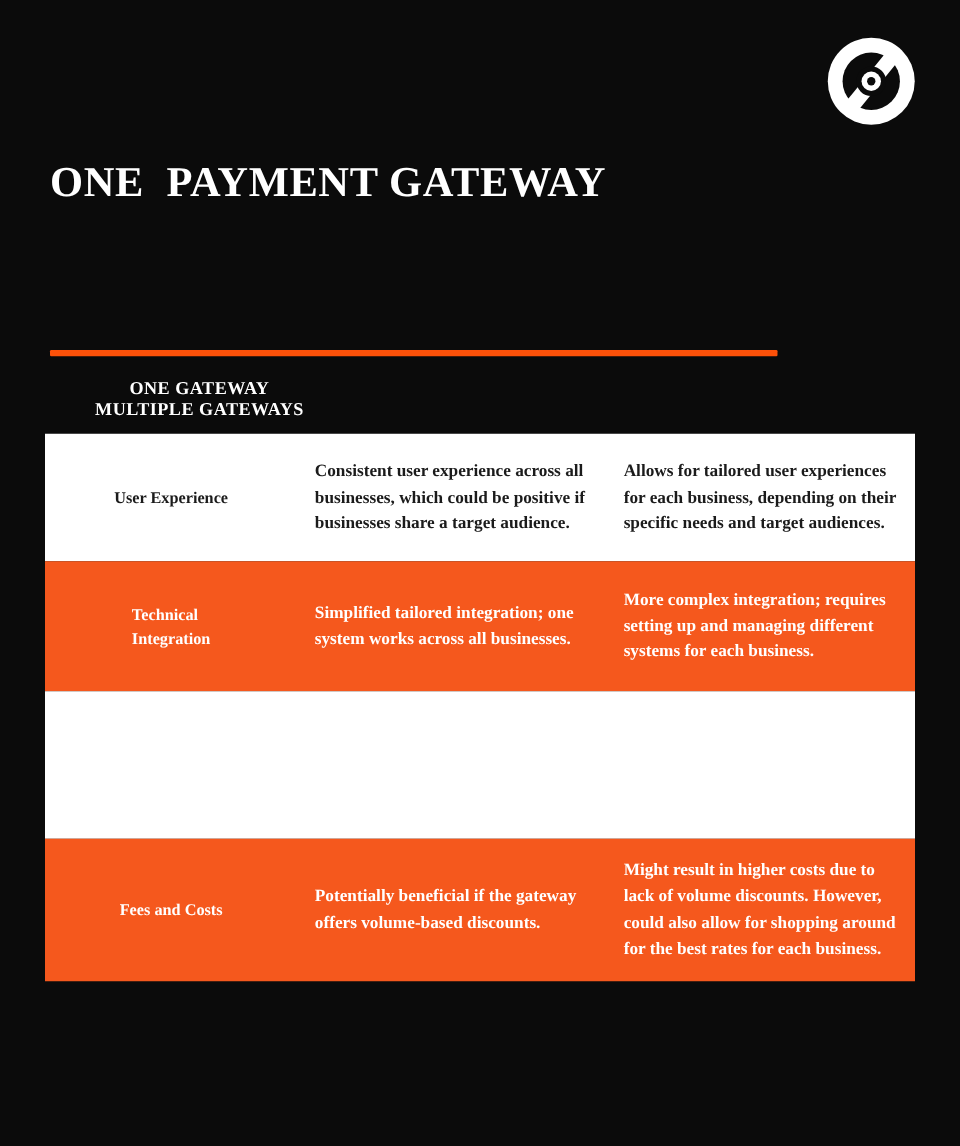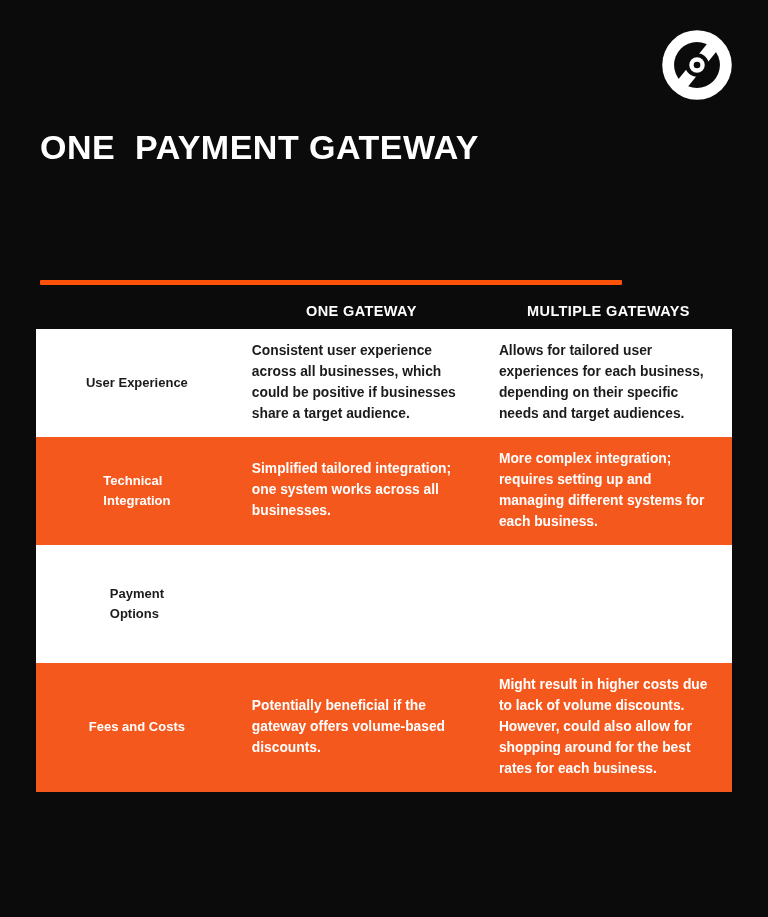--- a/index.html
+++ b/index.html
@@ -8,20 +8,21 @@
     background: #0b0b0b;
     font-family: "Liberation Sans", sans-serif;
   }
   .page {
     position: relative;
     width: 768px;
     height: 917px;
     background: #0b0b0b;
     overflow: hidden;
     box-sizing: border-box;
+    font-family: Liberation Serif, serif;
   }
   
   .header {
     display: flex;
     justify-content: space-between;
     align-items: flex-start;
     padding: 27px 34px 0 40px;
   }
   .title {
     color: #ffffff;
@@ -41,20 +42,21 @@
     margin: 13px 0 0 40px;
     width: 582px;
     height: 5px;
     background: #fc5109;
     border-radius: 1px;
   }
   
   .col-headers {
     display: flex;
     margin: 18px 36px 0 36px;
+    flex-direction: column;
   }
   .col-headers .spacer { width: 29%; }
   .col-headers .col-h {
     width: 35.5%;
     text-align: center;
     color: #ffffff;
     font-weight: bold;
     font-size: 14.5px;
     letter-spacing: 0.4px;
   }
@@ -134,22 +136,20 @@
     </div>
 
     <div class="row">
       <div class="cell label">Technical
 Integration</div>
       <div class="cell body">Simplified tailored integration; one system works across all businesses.</div>
       <div class="cell body">More complex integration; requires setting up and managing different systems for each business.</div>
     </div>
 
     <div class="row">
-      <div class="cell label">Payment
-Options</div>
     </div>
 
     <div class="row">
       <div class="cell label">Fees and Costs</div>
       <div class="cell body">Potentially beneficial if the gateway offers volume-based discounts.</div>
       <div class="cell body">Might result in higher costs due to lack of volume discounts. However, could also allow for shopping around for the best rates for each business.</div>
     </div>
 
   </div>
 

